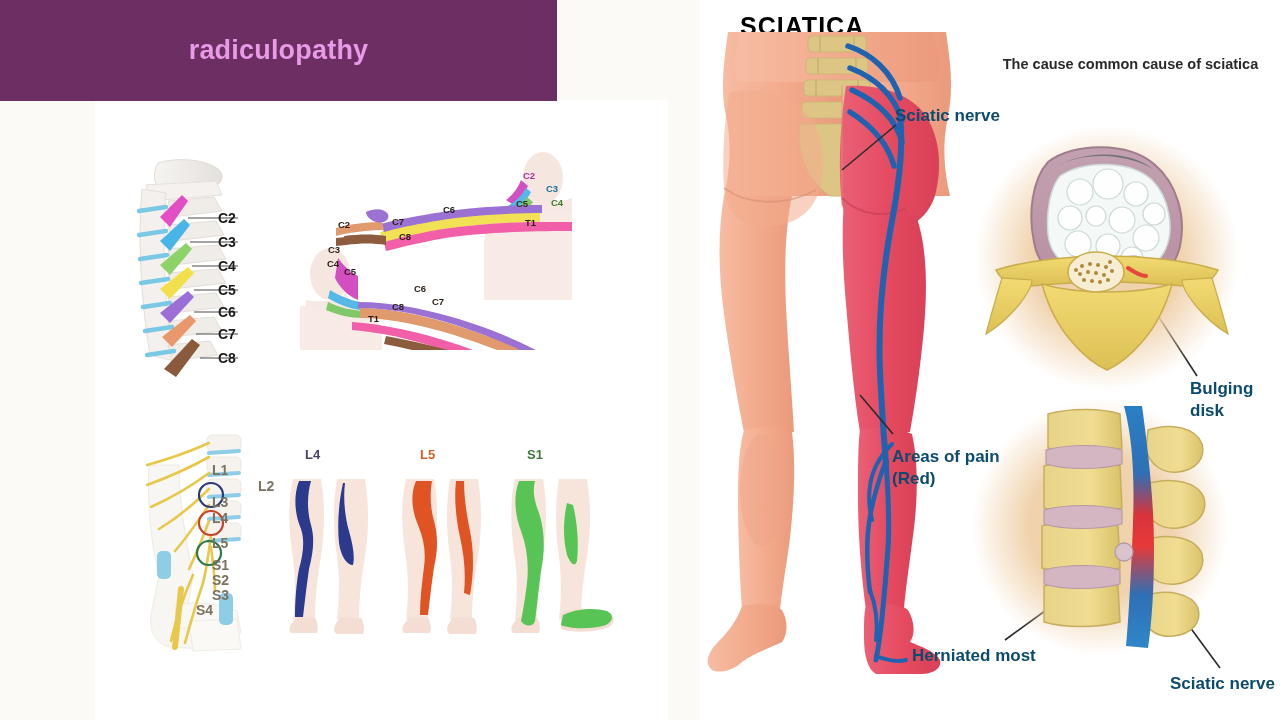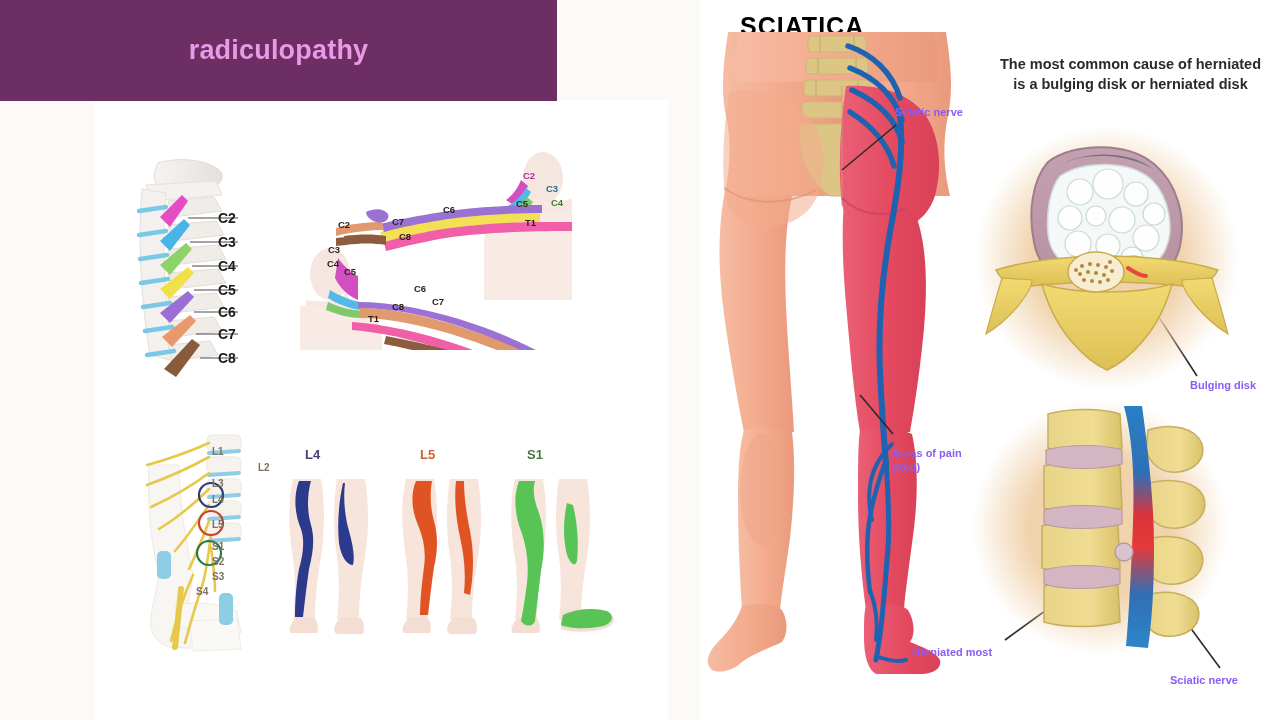--- a/index.html
+++ b/index.html
@@ -31,34 +31,34 @@
   .sciatica-title {
     position:absolute; left:40px; top:12px;
     font-size:25px; font-weight:bold; color:#000000; letter-spacing:1px;
   }
   .caption {
     position:absolute; left:283px; top:55px; width:295px;
     text-align:center; font-size:14.5px; font-weight:bold; color:#2a2a2a;
     line-height:1.35;
   }
 
-  .lbl { position:absolute; font-size:11px; font-weight:bold; color:#8b5cf6; line-height:1.3; white-space:pre-line; }
+  .lbl { position:absolute; font-size:17px; font-weight:bold; color:#0c4a6e; line-height:1.3; white-space:pre-line; }
   .lbl-sciatic-top   { left:195px; top:105px; }
   .lbl-areas-pain    { left:192px; top:446px; }
   .lbl-herniated     { left:212px; top:645px; }
   .lbl-sciatic-bot   { left:470px; top:673px; }
   .lbl-bulging       { left:470px; top:378px;margin-left:20px; }
 
   svg { display:block; }
   .leader { stroke:#2b2b2b; stroke-width:1.6; fill:none; }
 
   
   .clabel { position:absolute; font-size:14px; font-weight:600; color:#1b1b1b; }
   .derm-lbl { position:absolute; font-size:9.5px; font-weight:bold; }
-  .lslabel { position:absolute; font-size:10px; font-weight:bold; color:#7b7260; }
+  .lslabel { position:absolute; font-size:14px; font-weight:bold; color:#7b7260;margin-top:16px; }
   .leg-title { position:absolute; font-size:13px; font-weight:600; }
 </style>
 </head>
 <body>
 
 <div class="stage">
 
   <div class="left-panel">
     <div class="left-card"></div>
 
@@ -277,22 +277,21 @@
 
   <div class="banner">
     <div class="banner-title">radiculopathy</div>
   </div>
 
   <div class="right-panel">
 
     <div class="sciatica-title">SCIATICA</div>
 
     <div class="caption">
-      <div>The most common cause of herniated</div>
-      <div>is a bulging disk or herniated disk</div>
+      <div>The cause common cause of sciatica</div>
     </div>
 
     <svg width="300" height="700" style="position:absolute;left:0px;top:20px;">
       <defs>
         <linearGradient id="skinG" x1="0" y1="0" x2="1" y2="0">
           <stop offset="0%" stop-color="#f6bca3"></stop>
           <stop offset="50%" stop-color="#f3ab8d"></stop>
           <stop offset="100%" stop-color="#eb9a7c"></stop>
         </linearGradient>
         <linearGradient id="painG" x1="0" y1="0" x2="1" y2="0">

